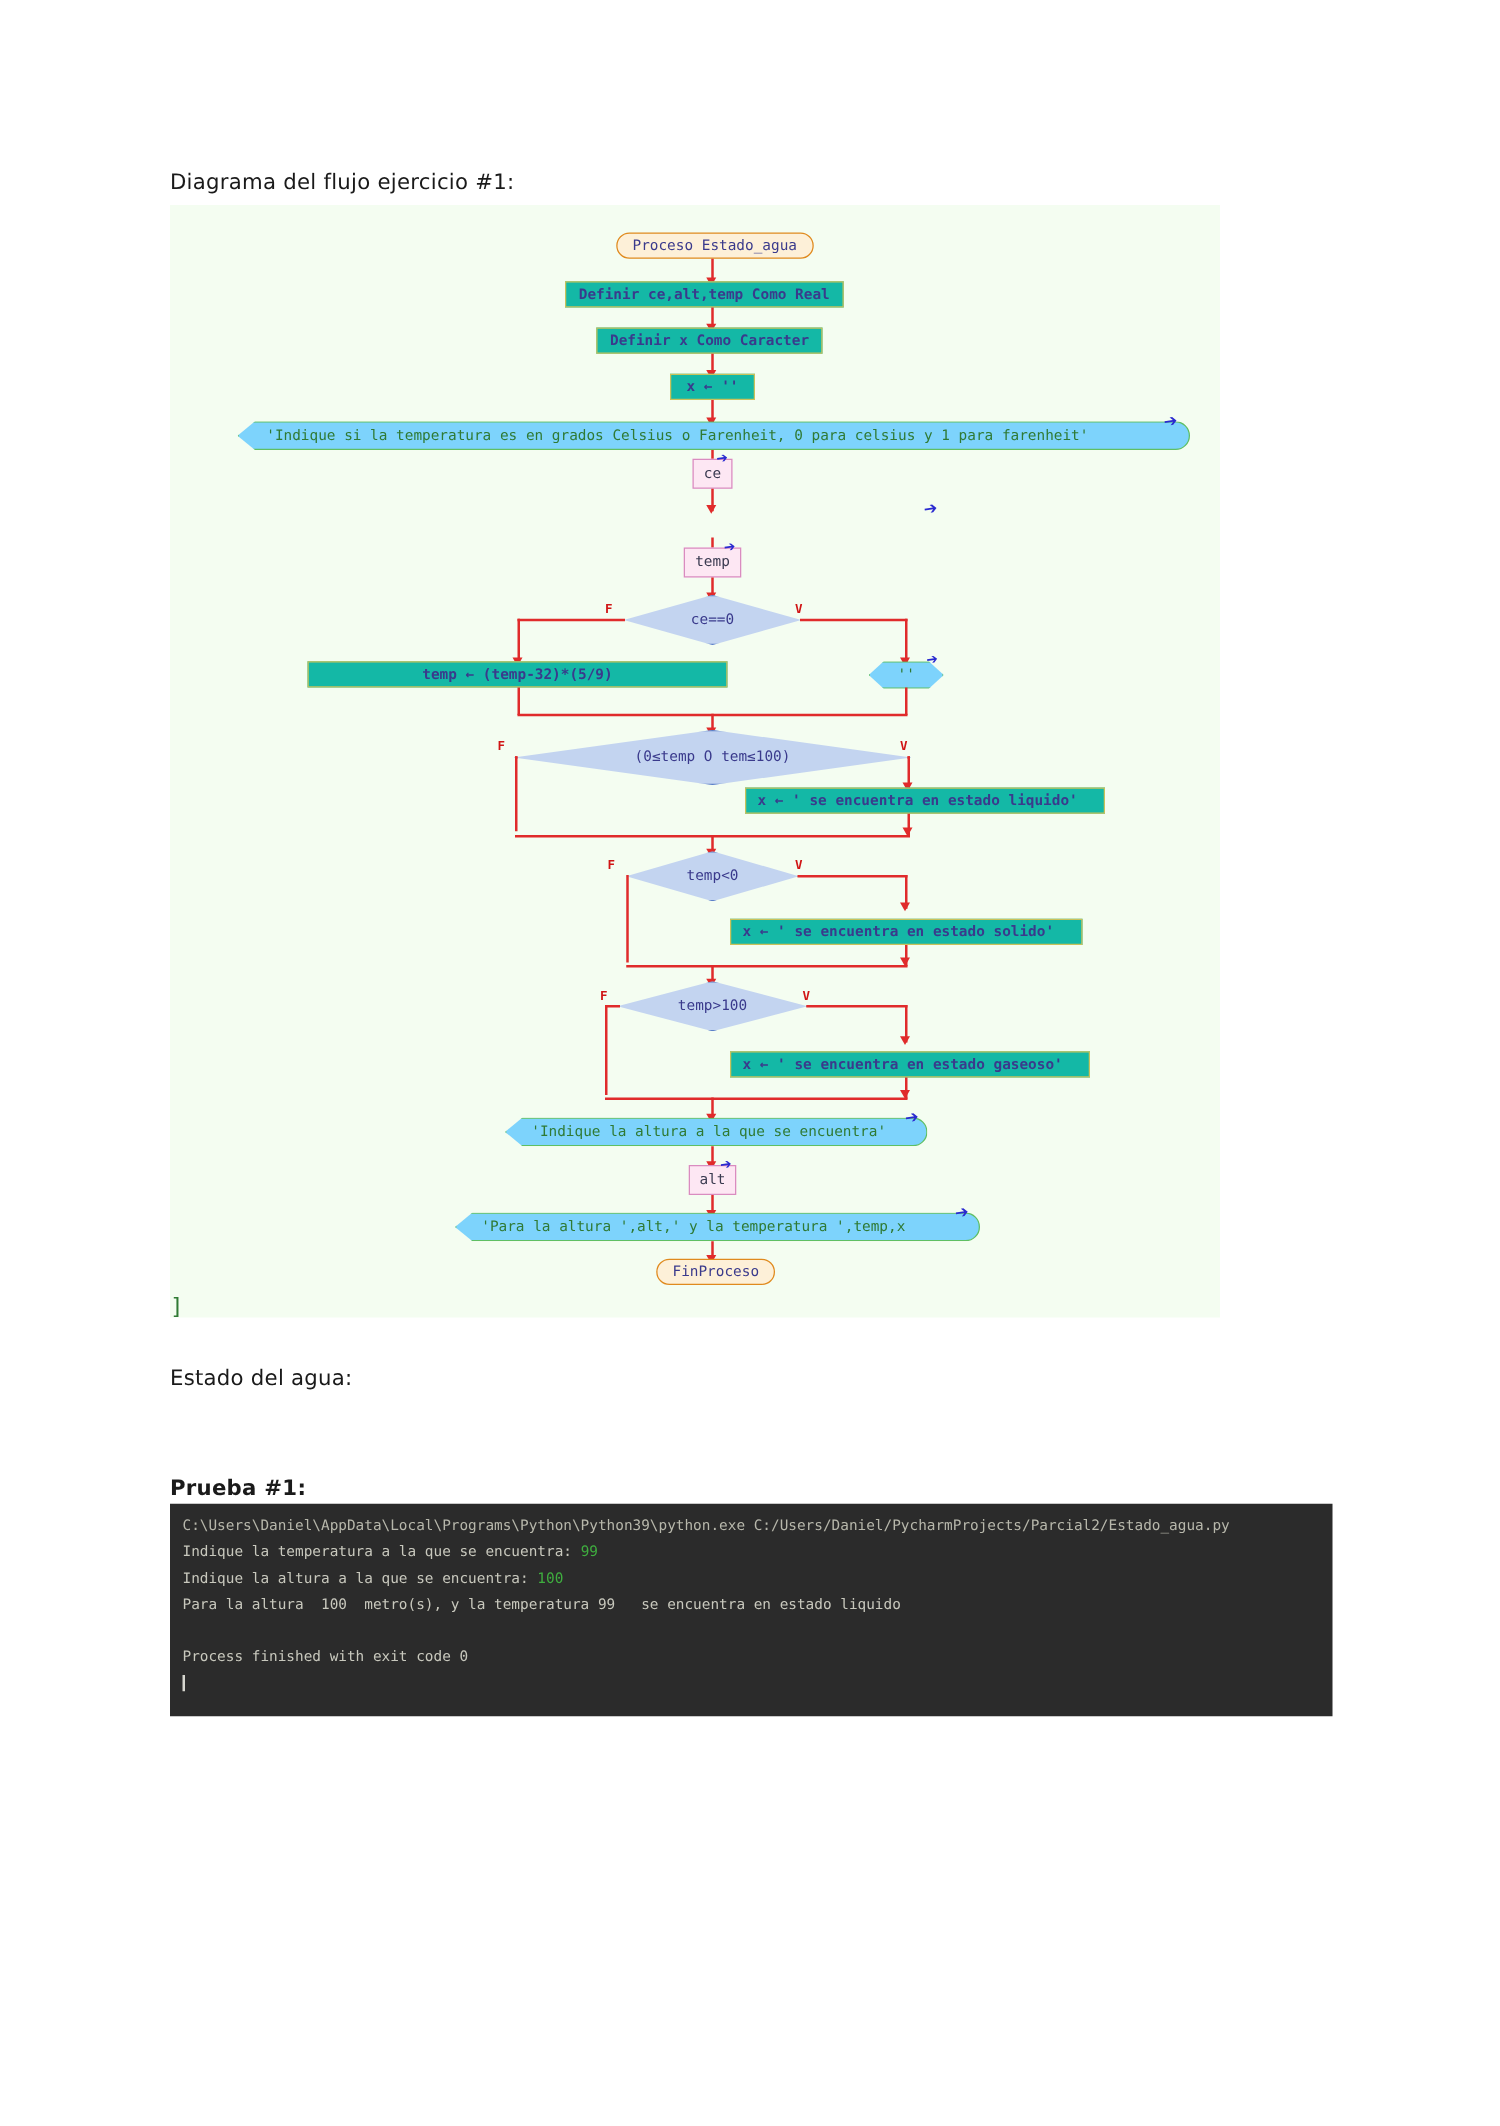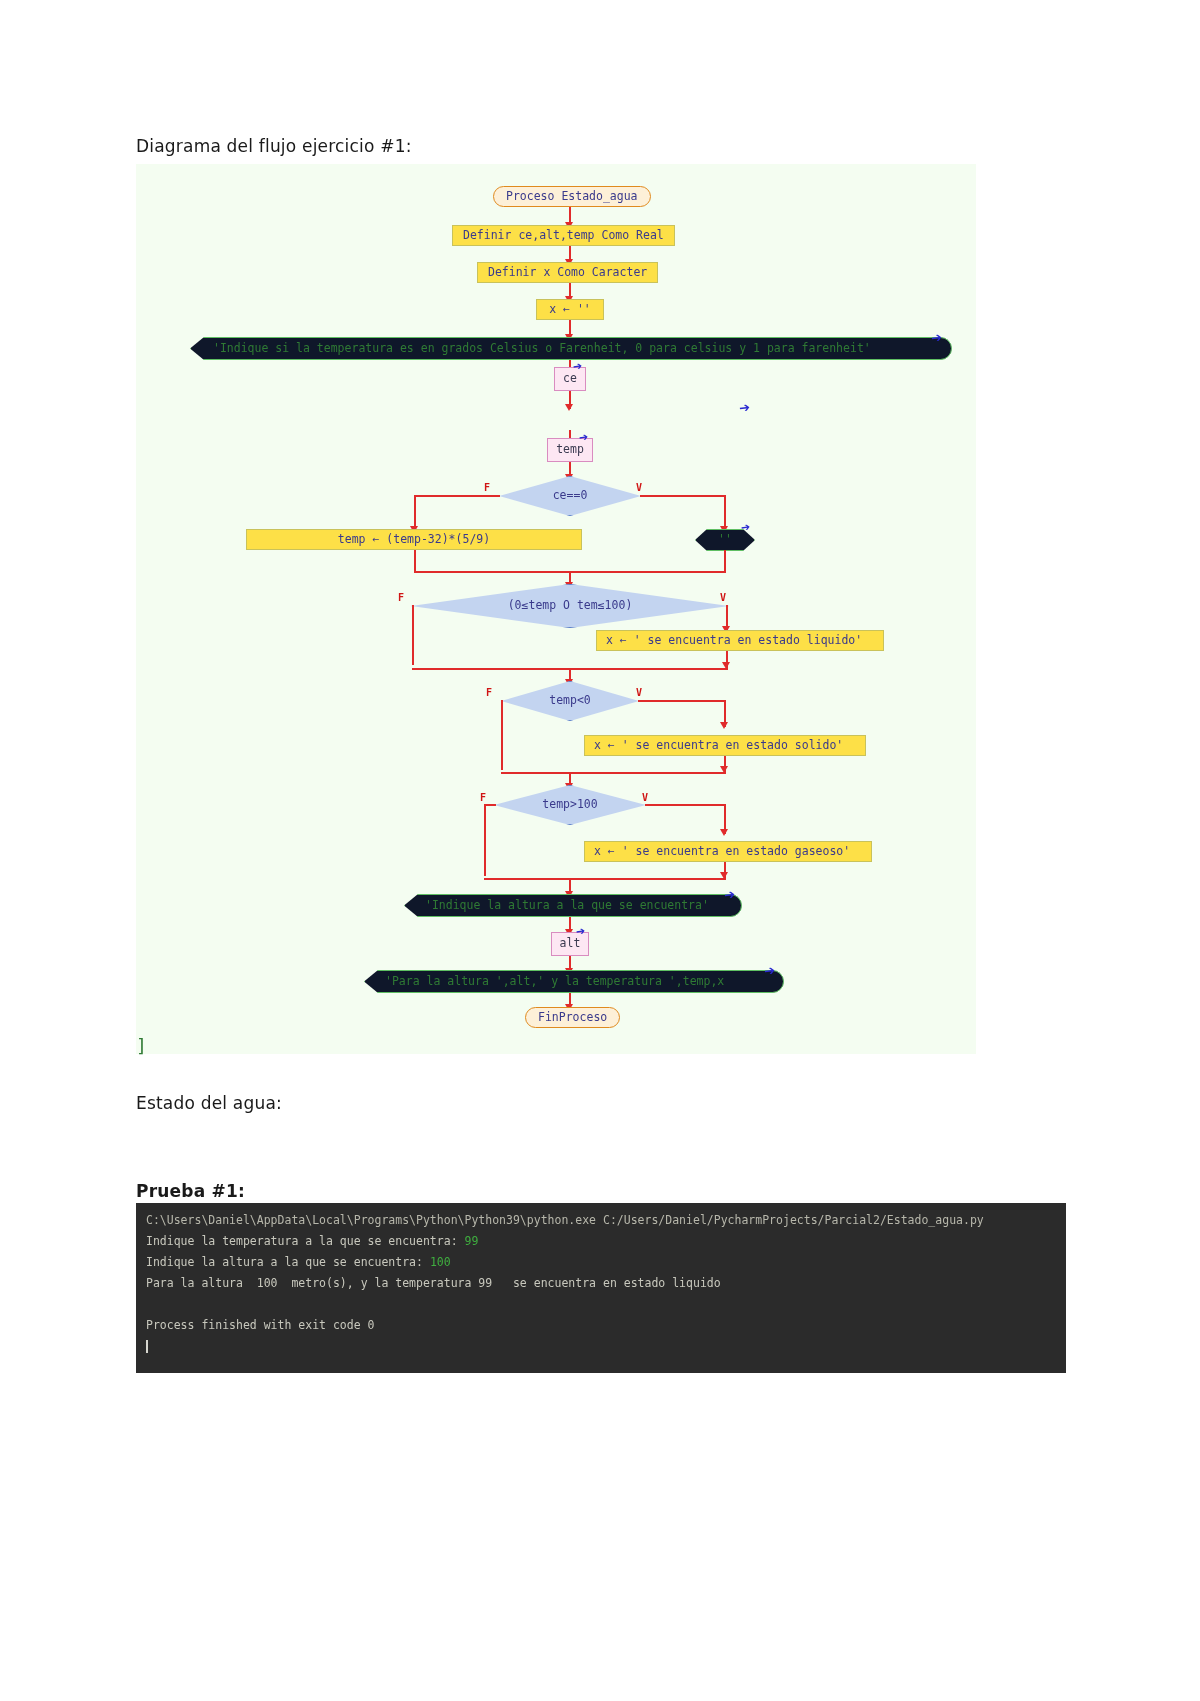--- a/index.html
+++ b/index.html
@@ -32,26 +32,26 @@
     box-sizing:border-box;display:flex;align-items:center;justify-content:center;
   }
 
   
   .term{
     background:#fdf0d8;border:1.4px solid #e08a1e;border-radius:11px;
     color:#3a3a8c;padding:4px 12px;height:21px;
   }
   
   .proc{
-    background:#fde047;border:1.4px solid #c9c25a;
-    color:#3a3a8c;padding:4px 10px;height:21px;
+    background:#14b8a6;border:1.4px solid #c9c25a;
+    color:#3a3a8c;padding:4px 10px;height:21px;font-weight:bold;
   }
   
   .outp{
-    background:#0f172a;border:1.4px solid #5fbf63;
+    background:#7dd3fc;border:1.4px solid #5fbf63;
     color:#2f7a34;padding:4px 16px;height:22px;border-radius:3px;
     clip-path:polygon(0% 50%, 12px 0%, calc(100% - 12px) 0%, 100% 50%, calc(100% - 12px) 100%, 12px 100%);
   }
   .outp.rnd{
     clip-path:polygon(0% 50%, 14px 0%, 100% 0%, 100% 50%, 100% 100%, 14px 100%);
     border-radius:0 12px 12px 0;
   }
   
   .inp{
     background:#fde7f3;border:1.4px solid #d98cc0;

